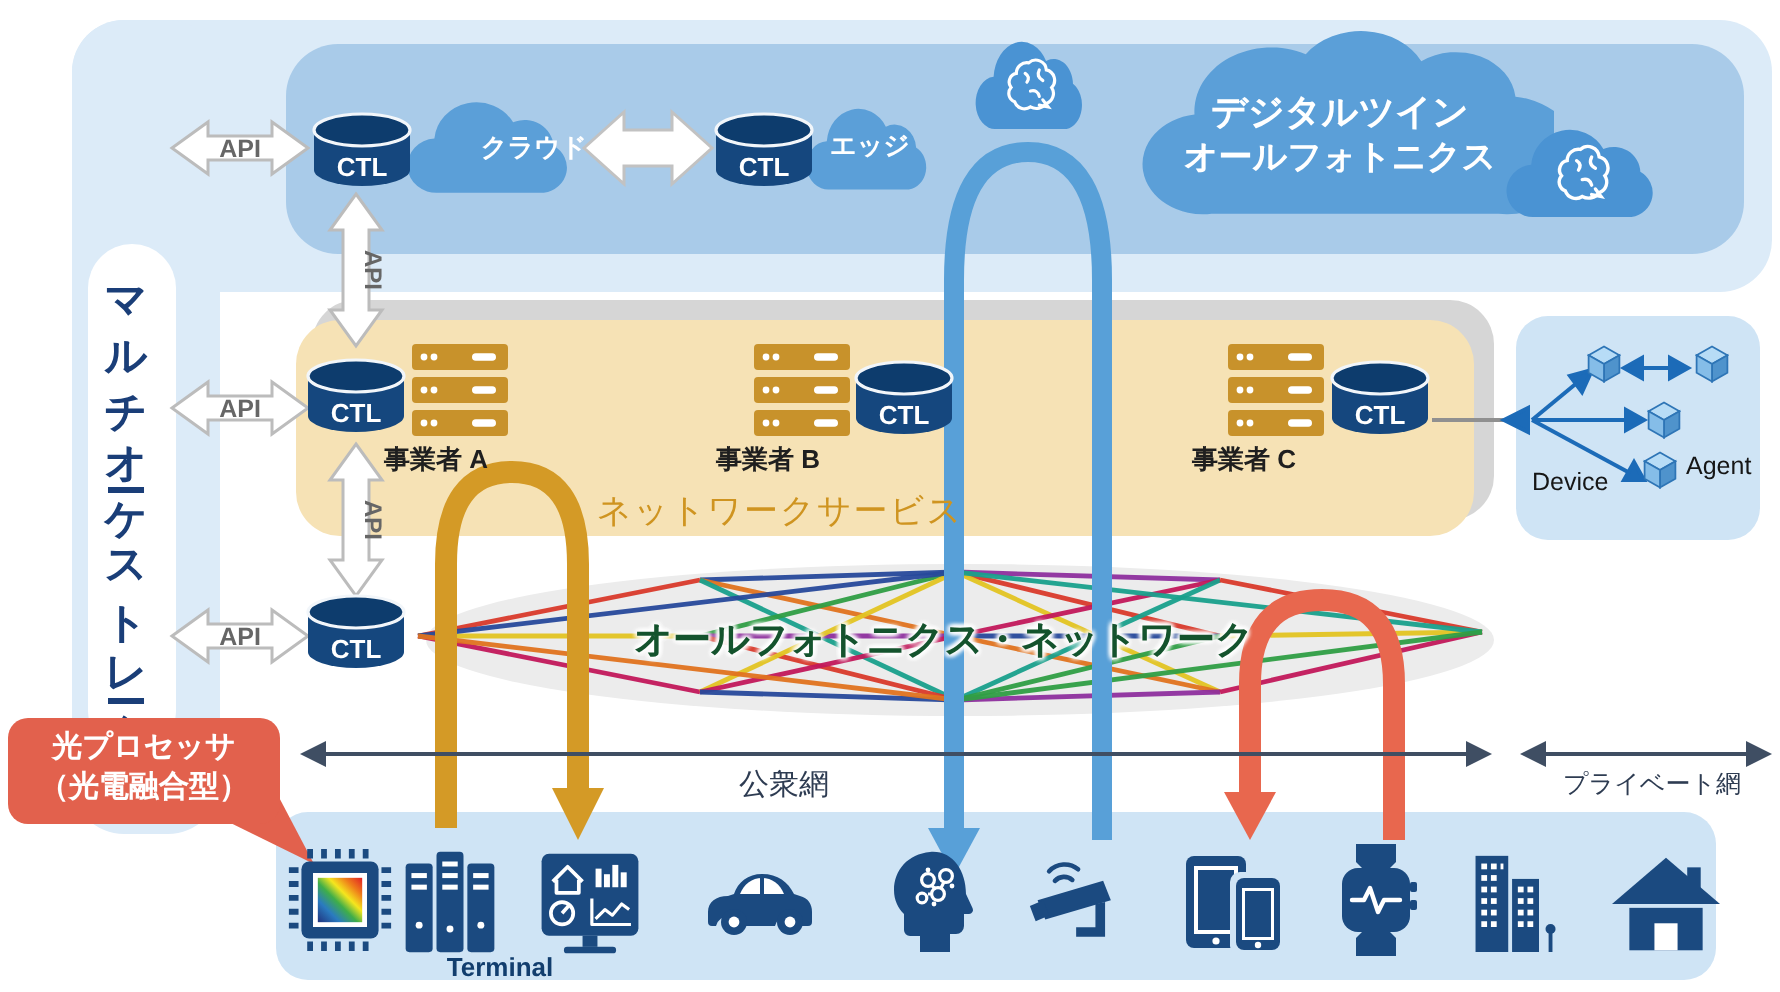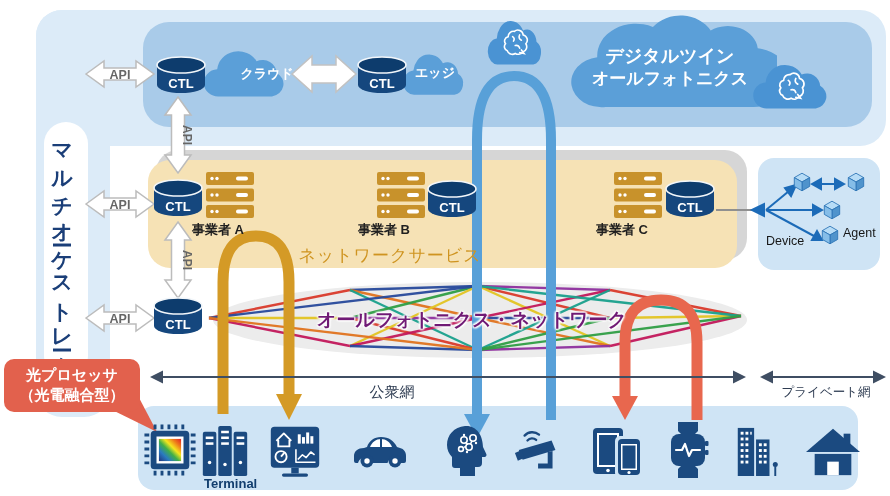--- a/index.html
+++ b/index.html
@@ -6,22 +6,22 @@
   *{box-sizing:border-box;}
   body{font-family:"Liberation Sans","DejaVu Sans",sans-serif;}
   #stage{position:relative;width:890px;height:496px;background:#fff;overflow:hidden;}
   .abs{position:absolute;}
   .panel{position:absolute;}
   .vtext{position:absolute;writing-mode:vertical-rl;text-orientation:mixed;
          font-weight:bold;color:#1a3e78;font-size:21px;letter-spacing:2px;line-height:1;}
   svg{display:block;}
   .overlay{position:absolute;left:0;top:0;pointer-events:none;}
   .callout{position:absolute;background:#e2614d;color:#fff;border-radius:10px;
-           font-weight:bold;font-size:15px;line-height:1.35;text-align:center;padding:6px 8px;}
-  .photonics-lbl{position:absolute;font-weight:bold;font-size:19px;color:#701a75;
+           font-weight:bold;font-size:15px;line-height:1.35;text-align:center;padding:6px 8px;font-family:Liberation Mono, monospace;}
+  .photonics-lbl{position:absolute;font-weight:bold;font-size:19px;color:#14532d;
      text-shadow:0 0 3px #fff,0 0 3px #fff,1px 1px 2px #fff,-1px -1px 2px #fff,1px -1px 2px #fff,-1px 1px 2px #fff;}
   .svc-lbl{position:absolute;font-weight:normal;font-size:17px;color:#cf9420;letter-spacing:1px;}
   .op-lbl{position:absolute;font-weight:bold;font-size:13px;color:#1f1f1f;text-align:left;}
   .net-lbl{position:absolute;font-size:14px;color:#2e3c52;text-align:center;font-weight:500;}
   .small-lbl{position:absolute;font-size:12.5px;color:#161616;}
   .cloud-txt{position:absolute;color:#fff;font-weight:bold;text-align:center;}
 </style>
 </head>
 <body>
 
@@ -437,20 +437,20 @@
   <div class="svc-lbl" style="left:240px;top:244px;width:300px;text-align:center;">ネットワークサービス</div>
 
   <div class="photonics-lbl" style="left:317px;top:307px;width:310px;text-align:center;">オールフォトニクス・ネットワーク</div>
 
   <div class="net-lbl" style="left:768px;top:384px;width:116px;font-size:12.5px;">プライベート網</div>
   <div class="net-lbl" style="left:342px;top:383px;width:100px;font-size:15px;">公衆網</div>
 
   <div class="small-lbl" style="left:843px;top:204px;margin-top:22px;">Agent</div>
   <div class="small-lbl" style="left:766px;top:234px;">Device</div>
 
-  <div class="small-lbl" style="left:204px;top:476px;width:92px;text-align:left;color:#123e6e;font-weight:600;font-size:13px;">Terminal</div>
+  <div class="small-lbl" style="left:204px;top:476px;width:92px;text-align:center;color:#123e6e;font-weight:600;font-size:13px;">Terminal</div>
 
   <div class="callout" style="left:4px;top:359px;width:136px;">
     <div>光プロセッサ</div>
     <div>（光電融合型）</div>
   </div>
 
 </div>
 
 </body></html>

